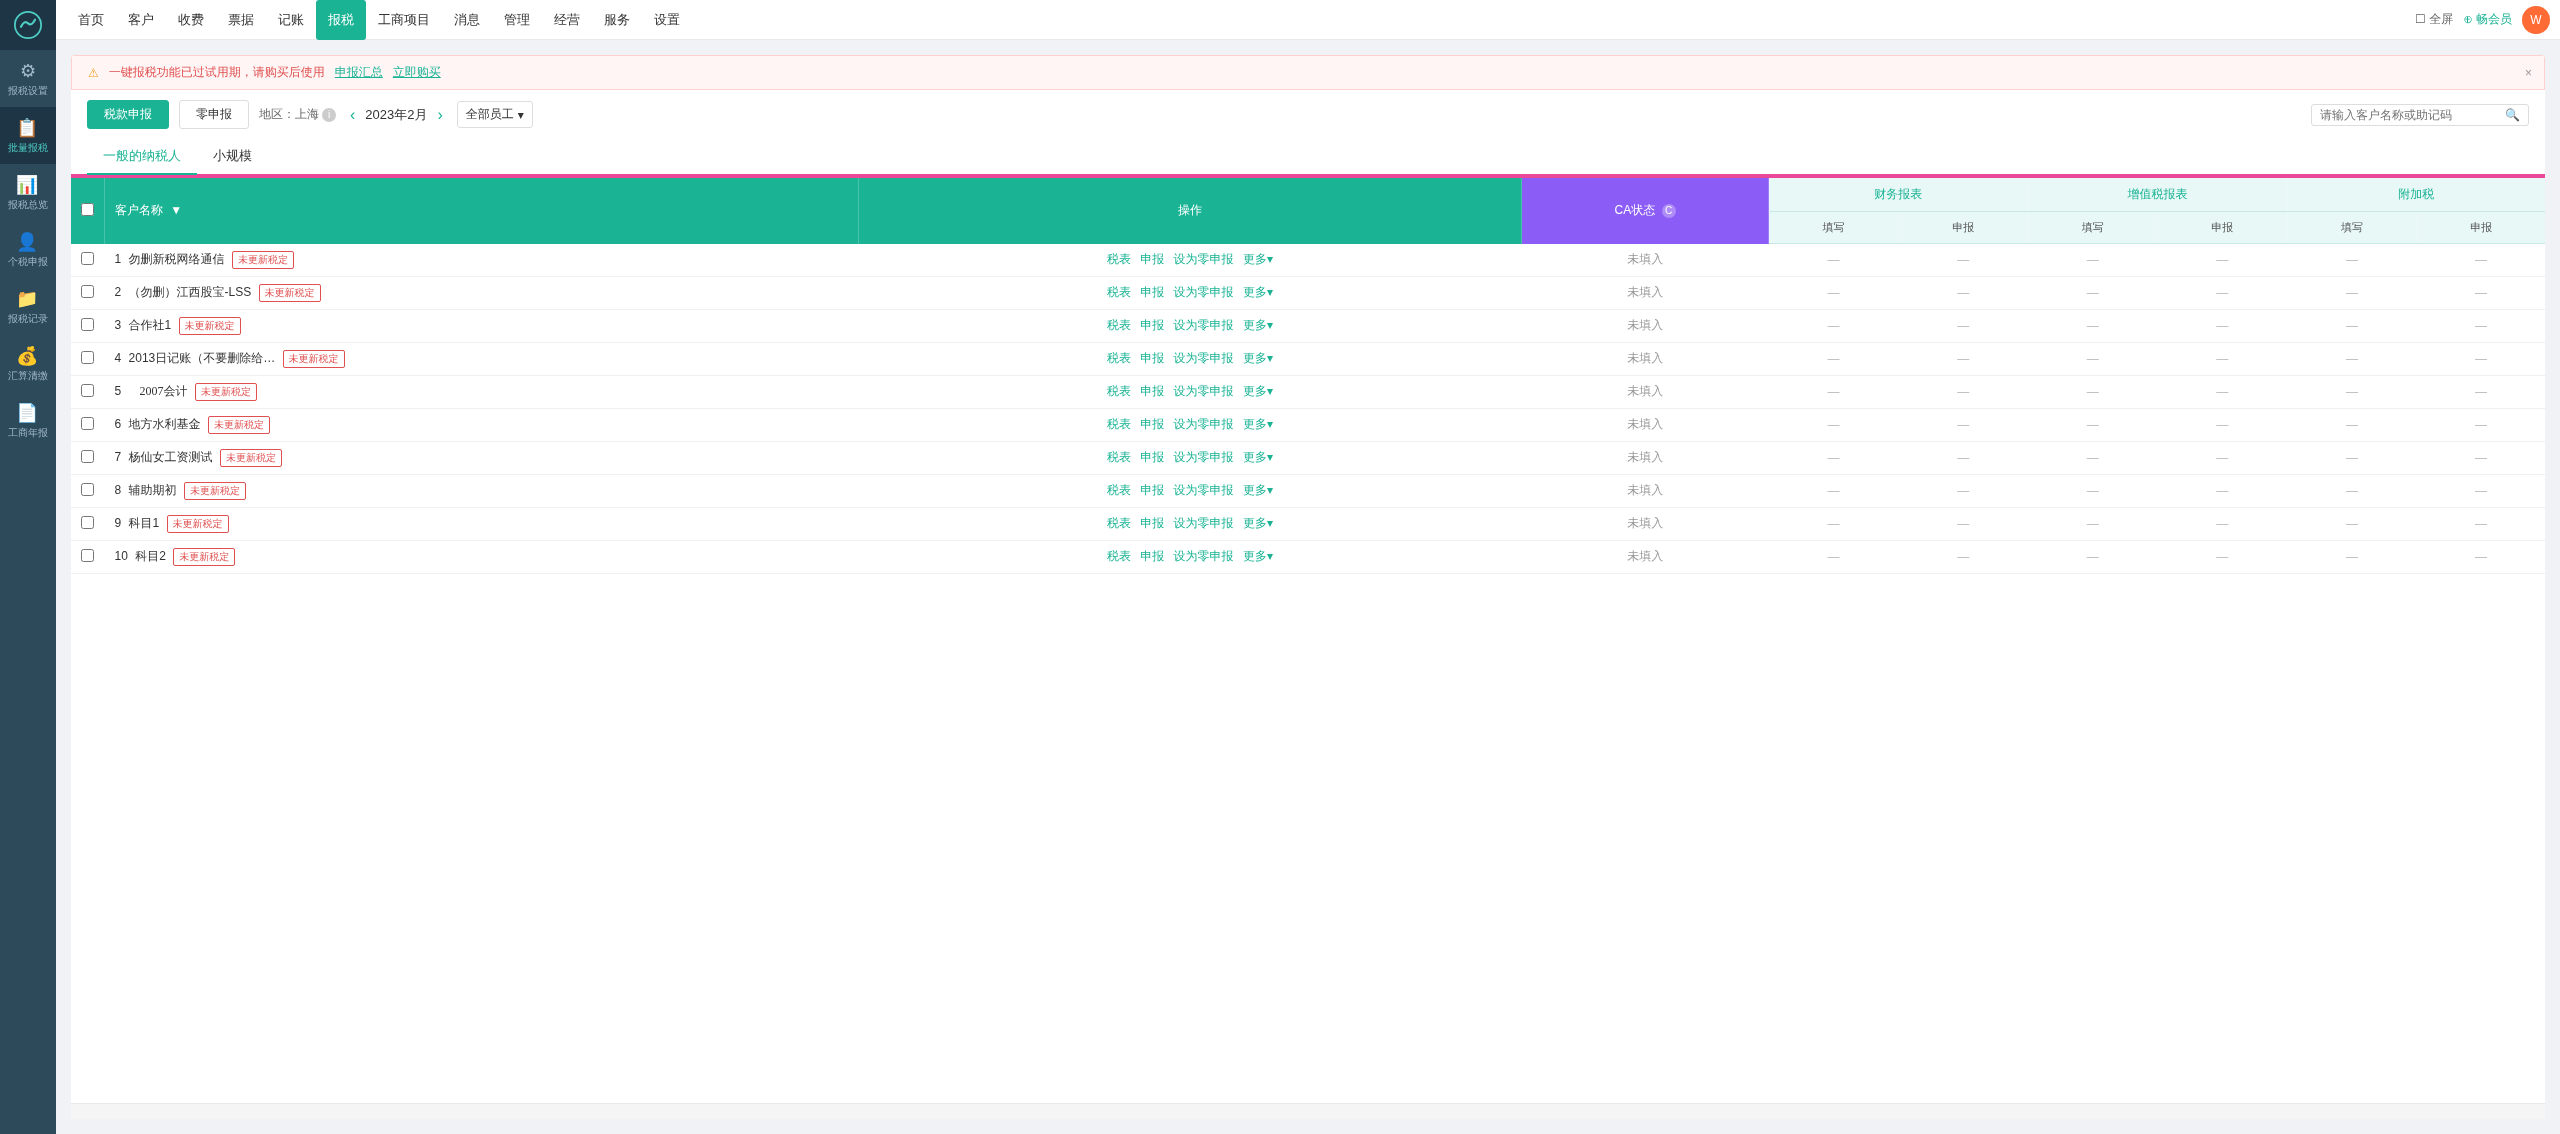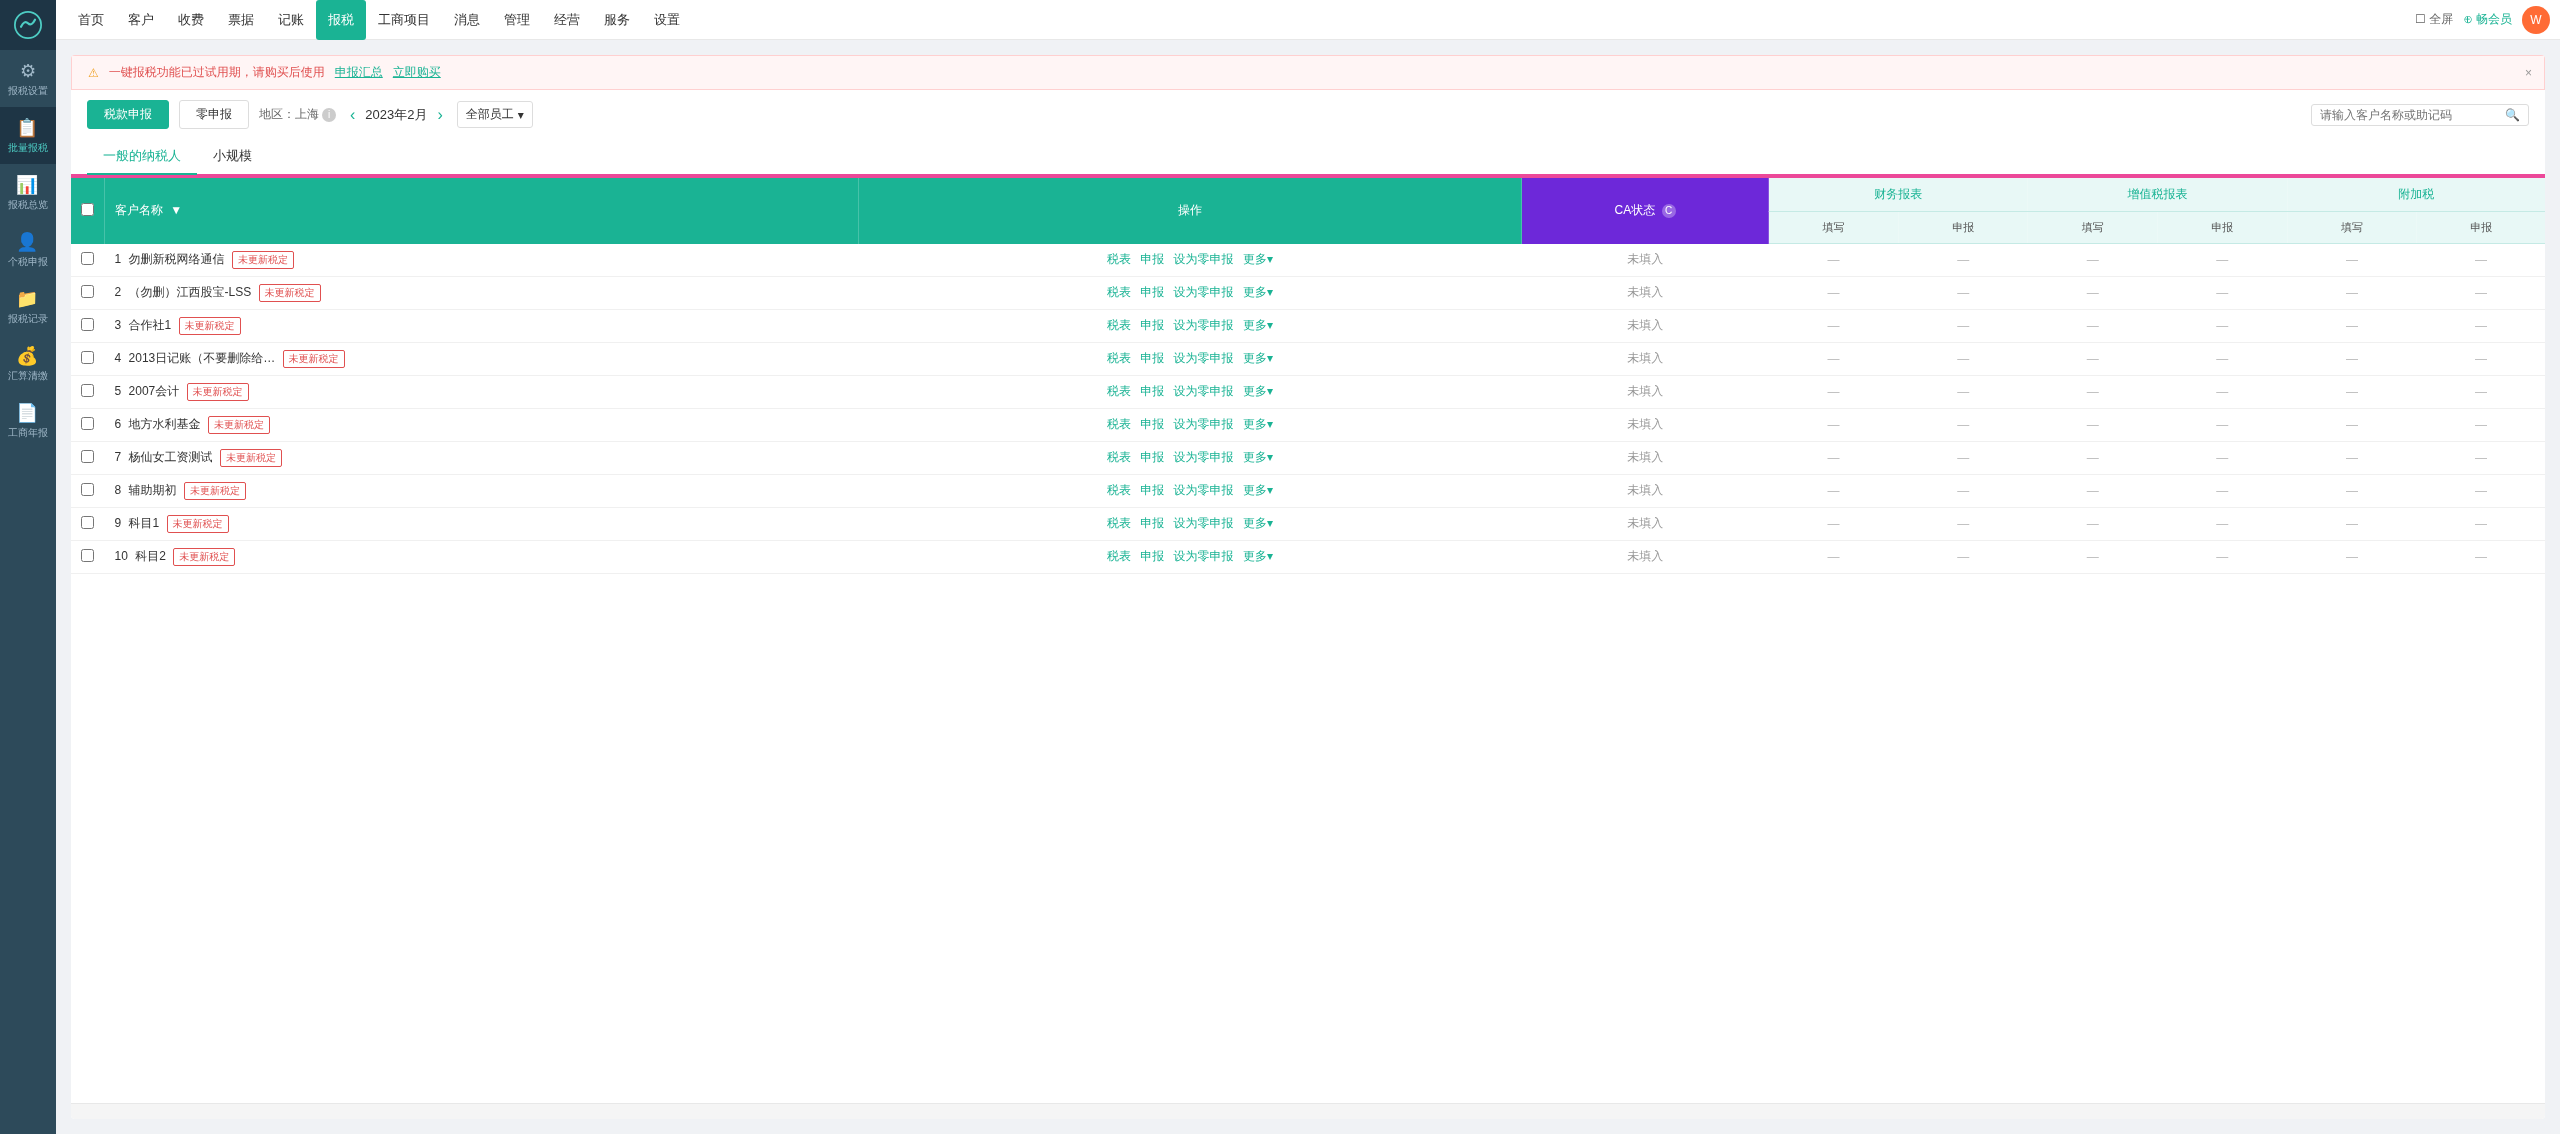--- a/index.html
+++ b/index.html
@@ -459,21 +459,21 @@
       <div class="table-container">
         <table>
           <thead>
             <tr>
               <th rowspan="2" style="width:30px;background:#1ab394;"><input type="checkbox" style=""></th>
               <th rowspan="2" style="text-align:left;min-width:200px;background:#1ab394;">
                 <span>客户名称</span>
                 <span style="margin-left:4px;">▼</span>
               </th>
               <th rowspan="2" style="min-width:220px;background:#1ab394;">操作</th>
-              <th rowspan="2" style="background:#6d28d9;">
+              <th rowspan="2" style="background:#8b5cf6;">
                 <span>CA状态</span>
                 <span class="info-icon" style="background:rgba(255,255,255,0.3);">C</span>
               </th>
               <th colspan="2" class="th-group">财务报表</th>
               <th colspan="2" class="th-group">增值税报表</th>
               <th colspan="2" class="th-group">附加税</th>
             </tr>
             <tr>
               <th class="th-sub">填写</th>
               <th class="th-sub">申报</th>
@@ -565,21 +565,21 @@
                 <td class="dash">—</td>
                 <td class="dash">—</td>
                 <td class="dash">—</td>
                 <td class="dash">—</td>
                 <td class="dash">—</td>
   </tr>
               <tr>
     <td><input type="checkbox" style=""></td>
     <td class="td-name">
       <span>5</span>
-      <span style="margin-left:4px;">2007会计</span>
+      <span style="margin-left:15px;font-family:Liberation Serif, serif;">2007会计</span>
       <span class="badge-red">未更新税定</span>
     </td>
     <td>
       <a class="op-link">税表</a>
       <a class="op-link">申报</a>
       <a class="op-link">设为零申报</a>
       <a class="op-link">更多▾</a>
     </td>
     <td class="status-uninput">未填入</td>
     <td class="dash">—</td>

